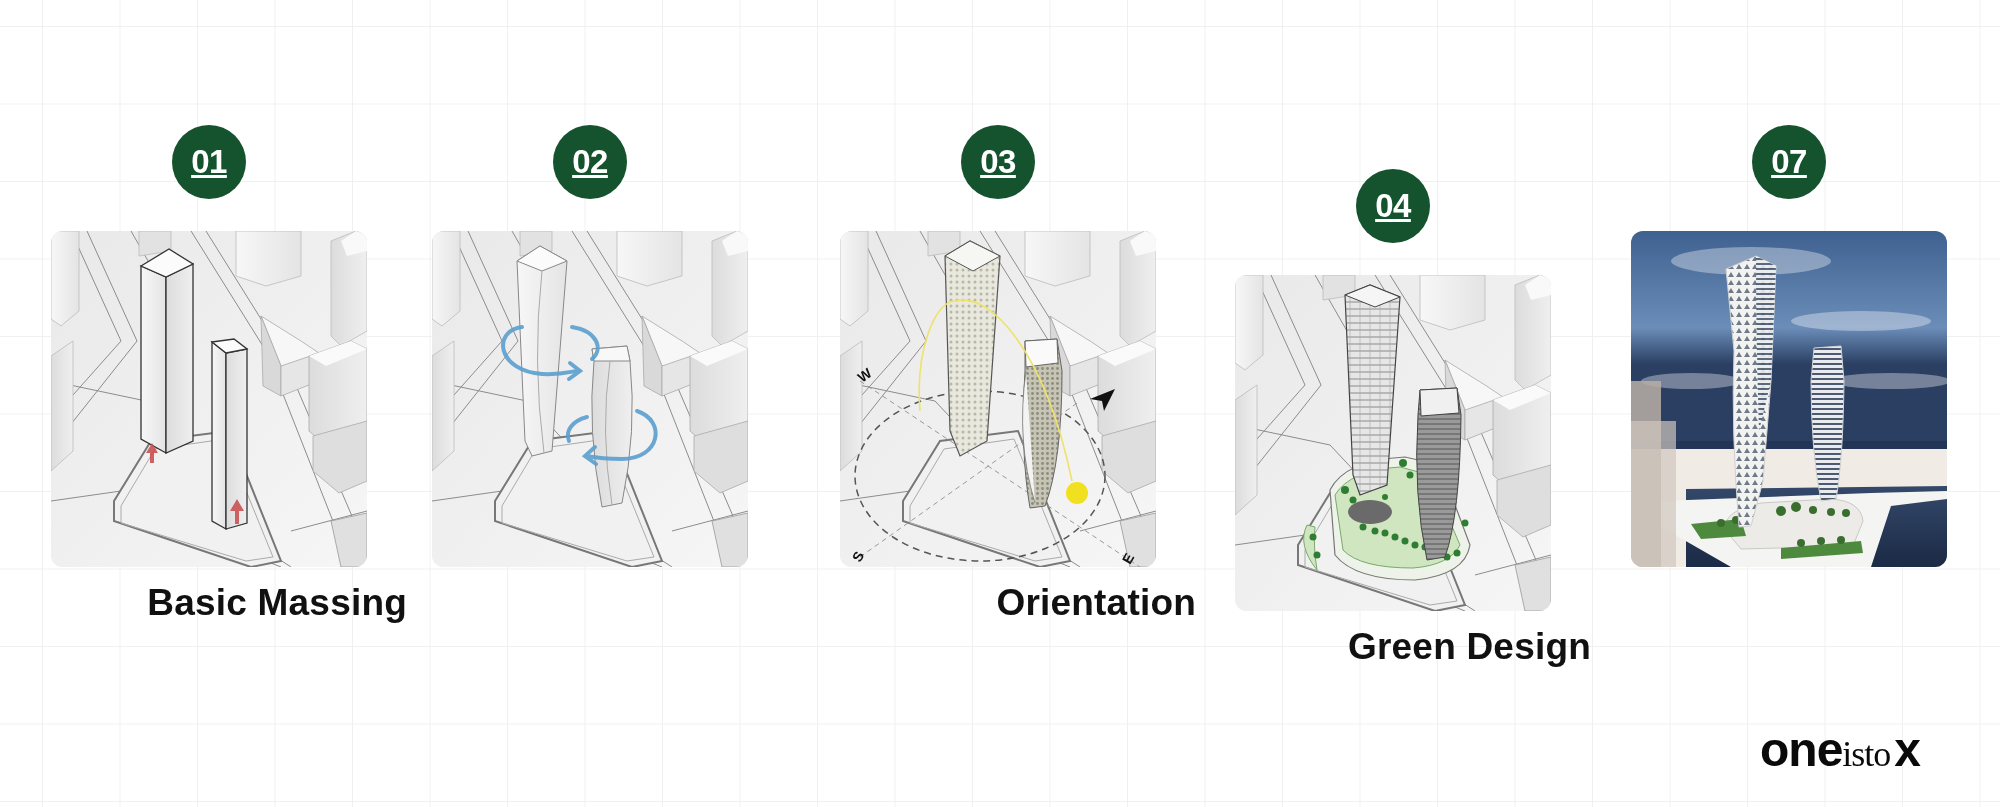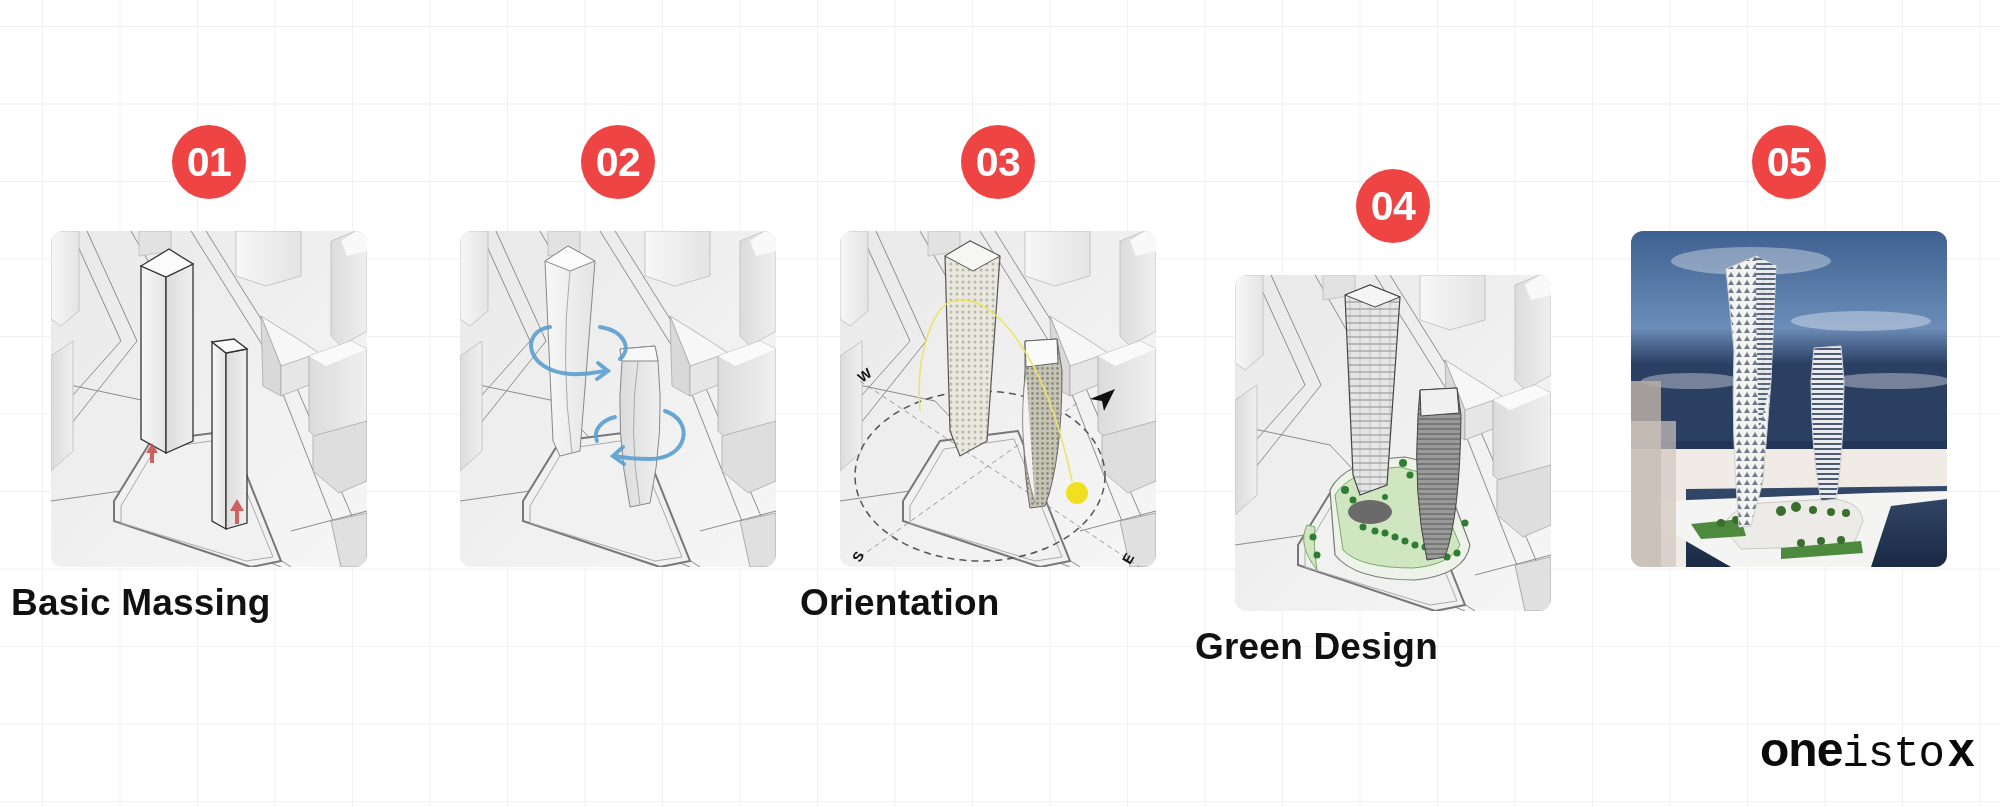--- a/index.html
+++ b/index.html
@@ -12,41 +12,41 @@
     background-size: 77.5px 77.5px;
     background-position: 42px 26px;
     font-family: "Liberation Sans", "DejaVu Sans", sans-serif;
   }
   .step {
     position: absolute; top: 0; width: 316px; height: 640px;
   }
   .badge {
     position: absolute; top: 125px; left: 121px;
     width: 74px; height: 74px; border-radius: 50%;
-    background: #ef4444; color: #fff;
+    background: #14532d; color: #fff;
     display: flex; align-items: center; justify-content: center;
-    font-weight: 700; font-size: 41px; letter-spacing: -0.5px;
+    font-weight: 700; font-size: 33px; letter-spacing: -0.5px; text-decoration: underline;
   }
   .card {
     position: absolute; top: 231px; left: 0; width: 316px; height: 336px;
     border-radius: 12px; overflow: hidden; background: #ececec;
   }
   .card svg { display: block; width: 316px; height: 336px; }
   .label {
     position: absolute; top: 582px; left: -40px; width: 396px;
-    text-align: left; font-size: 37px; font-weight: 700; color: #111;
+    text-align: right; font-size: 37px; font-weight: 700; color: #111;
     letter-spacing: 0.2px;
   }
   .logo {
     position: absolute; left: 1760px; top: 722px;
     font-size: 48px; color: #0a0a0a; letter-spacing: -1px;
     display: flex; align-items: baseline; text-align: right;
   }
   .logo .b { font-weight: 700; }
-  .logo .l { font-weight: 400; font-family: Liberation Mono, monospace; font-size: 44px; }
+  .logo .l { font-weight: 400; font-family: Liberation Serif, serif; font-size: 36px; }
   .logo .x { font-weight: 700; margin-left: 4px; }
 </style>
 </head>
 <body>
 
 <svg width="0" height="0" style="position:absolute">
   <defs>
     <linearGradient id="ground" x1="0" y1="0" x2="1" y2="1">
       <stop offset="0" stop-color="#e9e9e9"></stop>
       <stop offset="1" stop-color="#f6f6f6"></stop>
@@ -150,21 +150,21 @@
 
       <g fill="#c94a4a" opacity="0.85">
         <path d="M95 222 L101 212 L107 222 L103 222 L103 232 L99 232 L99 222 Z"></path>
         <path d="M179 280 L186 268 L193 280 L188 280 L188 293 L184 293 L184 280 Z"></path>
       </g>
     </svg>
   </div>
   <div class="label">Basic Massing</div>
 </div>
 
-<div class="step" style="left:460px;">
+<div class="step" style="left:432px;">
   <div class="badge">02</div>
   <div class="card">
     <svg viewBox="0 0 316 336">
       <use href="#context"></use>
 
       <path d="M85 30 L108 15 L135 30 L120 220 L100 225 L93 210 Z" fill="url(#faceL)" stroke="#888" stroke-width="1"></path>
       <path d="M108 15 L135 30 L110 40 L85 30 Z" fill="#fbfbfb" stroke="#888" stroke-width="1"></path>
       <path d="M110 40 Q100 130 112 222" fill="none" stroke="#aaa" stroke-width="1"></path>
 
       <path d="M160 118 L195 115 L198 130 Q205 200 190 272 L170 276 Q155 200 162 130 Z" fill="url(#faceR)" stroke="#888" stroke-width="1"></path>
@@ -248,21 +248,21 @@
       <path d="M110 20 L135 10 L165 22 L140 32 Z" fill="#f5f5f5" stroke="#444" stroke-width="1"></path>
 
       <path d="M185 115 L222 113 L226 140 Q225 240 210 282 L192 285 Q178 220 183 140 Z" fill="url(#floorsDark)" stroke="#444" stroke-width="1"></path>
       <path d="M185 115 L222 113 L224 138 L186 141 Z" fill="#f0f0f0" stroke="#444" stroke-width="1"></path>
     </svg>
   </div>
   <div class="label">Green Design</div>
 </div>
 
 <div class="step" style="left:1631px;">
-  <div class="badge">05</div>
+  <div class="badge">07</div>
   <div class="card">
     <svg viewBox="0 0 316 336">
       <rect width="316" height="215" fill="url(#sky)"></rect>
 
       <g fill="#ffffff" opacity="0.35">
         <ellipse cx="120" cy="30" rx="80" ry="14"></ellipse>
         <ellipse cx="230" cy="90" rx="70" ry="10"></ellipse>
         <ellipse cx="60" cy="150" rx="50" ry="8"></ellipse>
         <ellipse cx="260" cy="150" rx="60" ry="8"></ellipse>
       </g>

